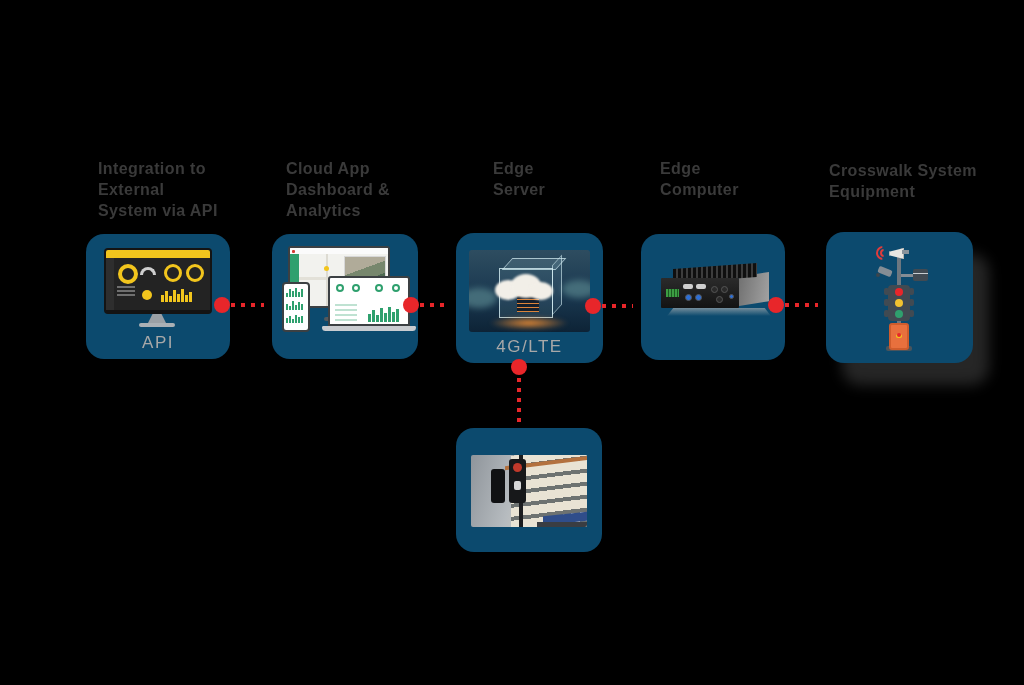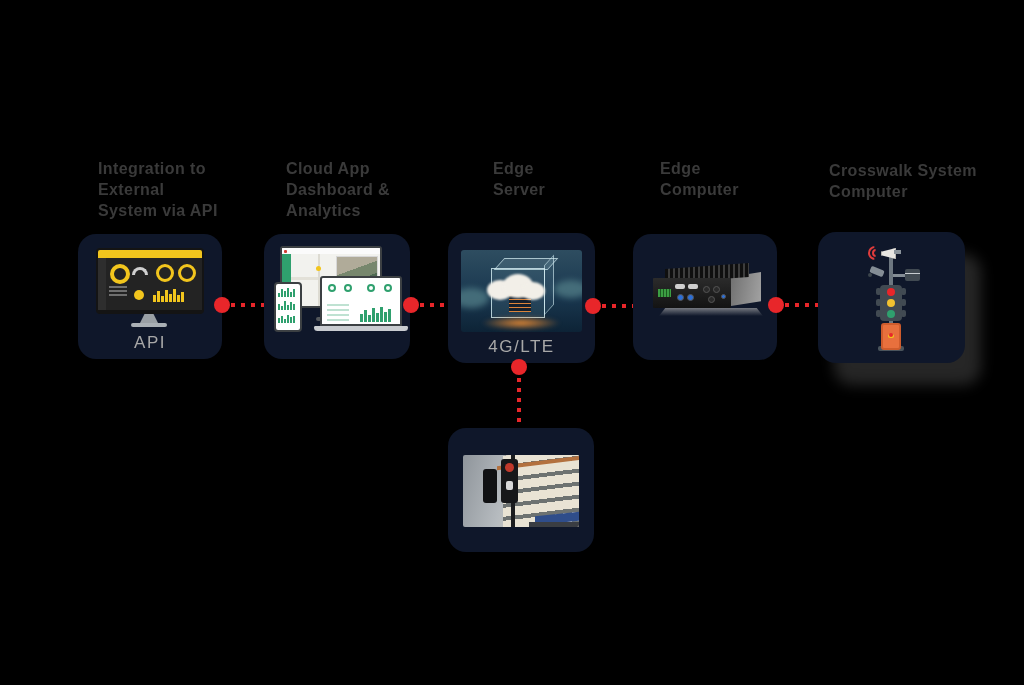--- a/index.html
+++ b/index.html
@@ -1,20 +1,20 @@
 <!DOCTYPE html>
 <html><head>
 <meta charset="utf-8">
 <style>
   html,body{margin:0;padding:0;background:#000;}
   #canvas{position:relative;width:1024px;height:685px;background:#000;overflow:hidden;
           font-family:"Liberation Sans","DejaVu Sans",sans-serif;}
   .node-title{position:absolute;color:#3a3a3a;font-size:16px;line-height:21px;font-weight:bold;
               letter-spacing:.4px;white-space:pre-line;}
-  .card{position:absolute;background:#0f172a;border-radius:18px;}
+  .card{position:absolute;background:#0c4a6e;border-radius:18px;margin-left:8px;}
   .card-label{position:absolute;left:0;right:0;bottom:6px;text-align:center;color:#a8a8a8;
               font-size:17px;letter-spacing:1.5px;font-weight:normal;}
   .dot{position:absolute;width:16px;height:16px;border-radius:50%;background:#e8262a;z-index:5;}
   .dash-h{position:absolute;height:4px;z-index:4;
           background:repeating-linear-gradient(90deg,#e8262a 0 4px,transparent 4px 10px);}
   .dash-v{position:absolute;width:4px;z-index:4;
           background:repeating-linear-gradient(180deg,#e8262a 0 4px,transparent 4px 10px);}
   .caption{position:absolute;left:401px;top:570px;width:240px;text-align:center;color:#3a3a3a;
            font-size:18px;line-height:25px;font-weight:bold;letter-spacing:.4px;white-space:pre-line;}
   .abs{position:absolute;}
@@ -130,21 +130,21 @@
 Dashboard &amp;
 Analytics</div>
   <div class="node-title" style="left:98px;top:158px;">Integration to
 External
 System via API</div>
   <div class="node-title" style="left:493px;top:158px;">Edge
 Server</div>
   <div class="node-title" style="left:660px;top:158px;">Edge
 Computer</div>
   <div class="node-title" style="left:829px;top:160px;">Crosswalk System
-Computer</div>
+Equipment</div>
 
   <div class="card" style="left:78px;top:234px;width:144px;height:125px;">
     <div class="abs m1-screen">
       <div class="m1-top"></div>
       <div class="m1-body">
         <div class="m1-side"></div>
         <div class="m1-ring" style="left:12px;top:6px;width:12px;height:12px;border-width:4px;"></div>
         <div class="m1-gauge" style="left:34px;top:9px;"></div>
         <div class="m1-ring" style="left:58px;top:6px;width:12px;height:12px;"></div>
         <div class="m1-ring" style="left:80px;top:6px;width:12px;height:12px;"></div>

